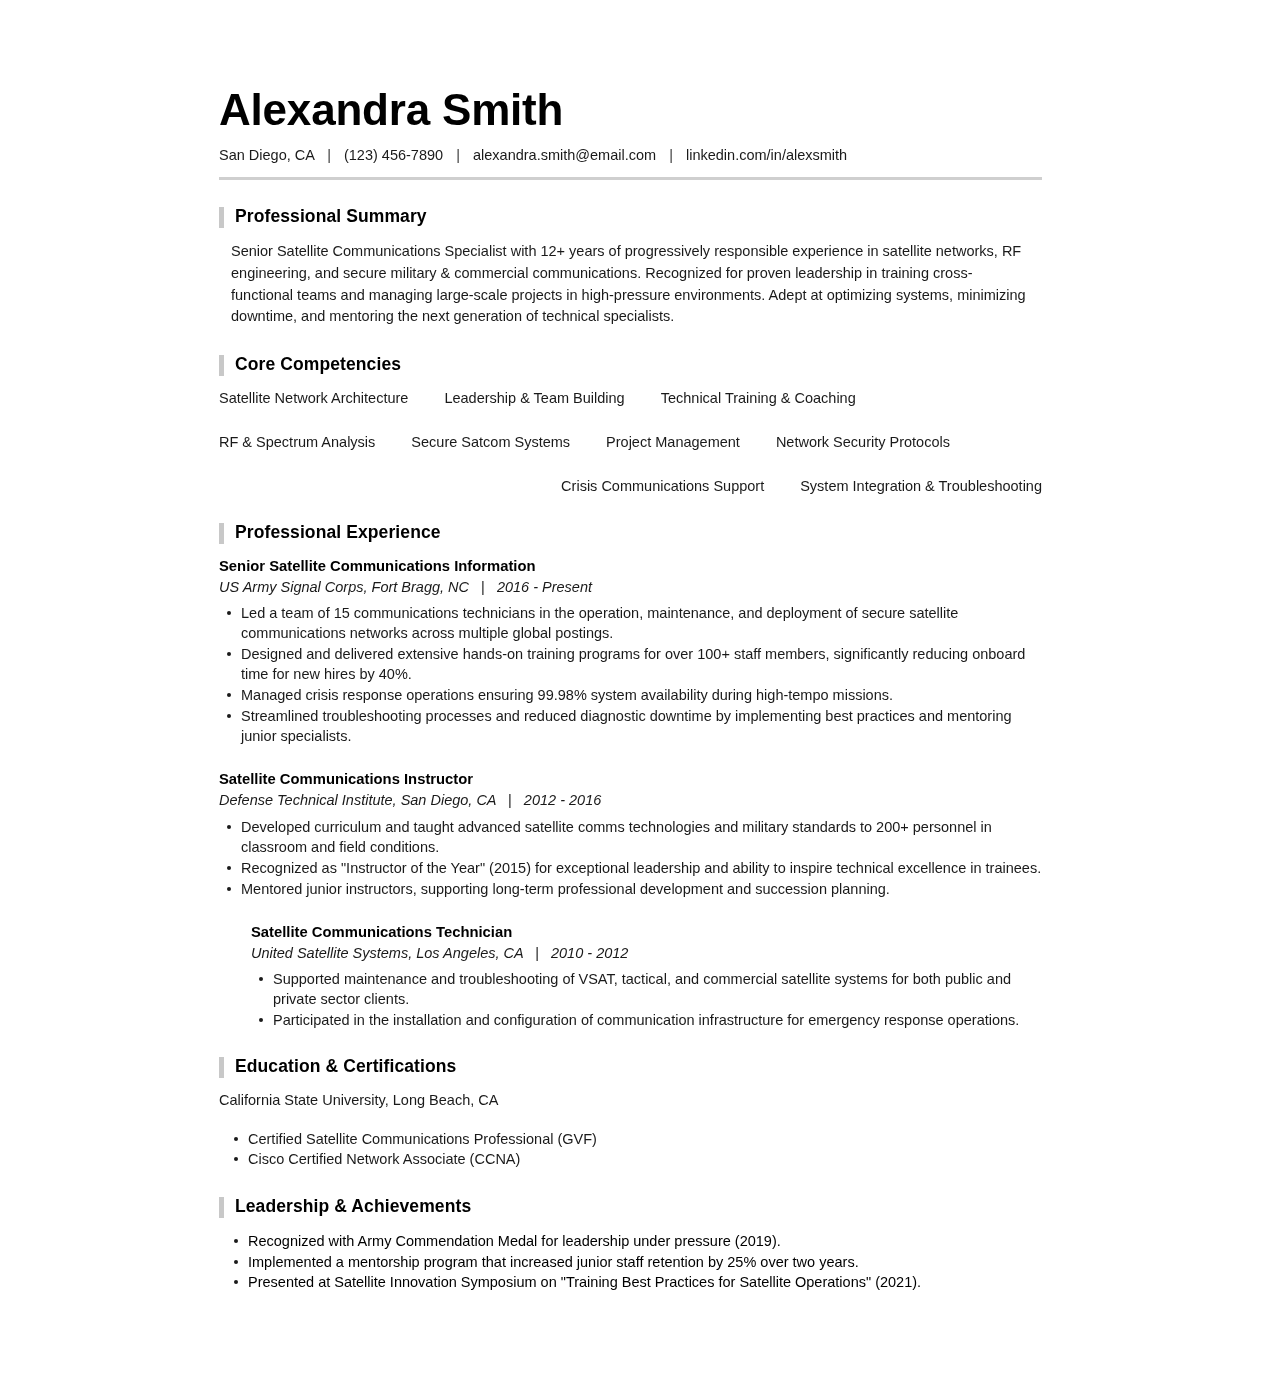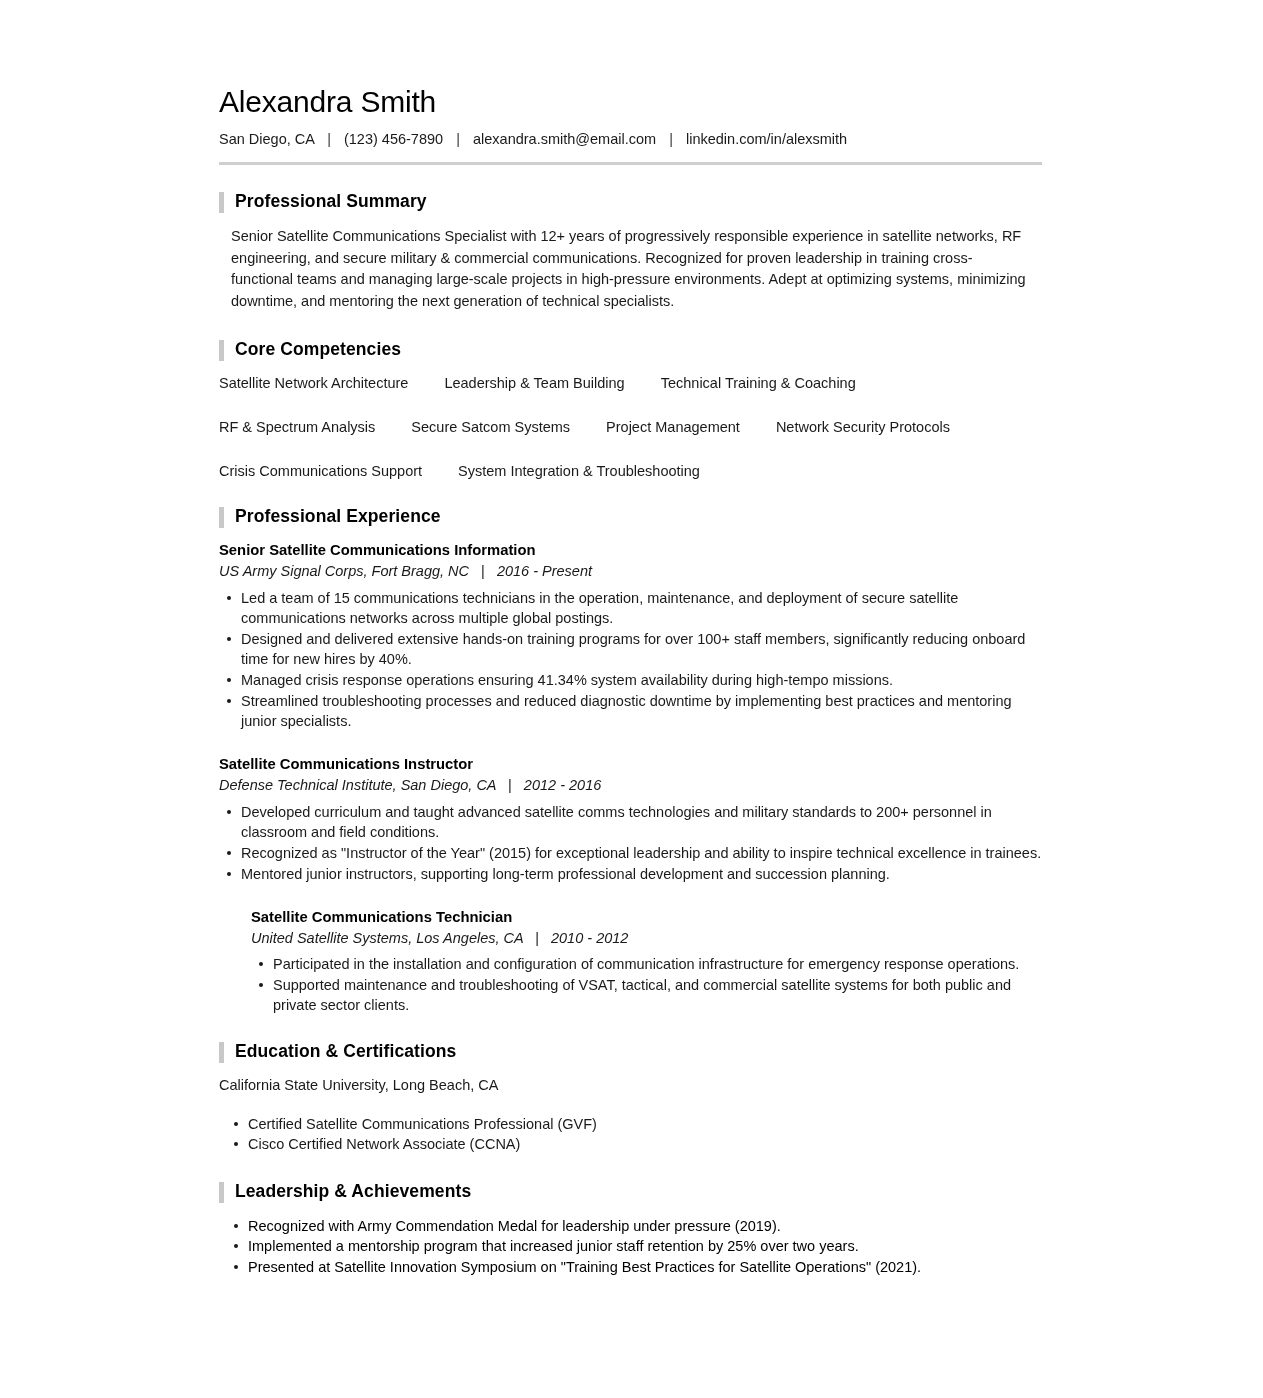--- a/index.html
+++ b/index.html
@@ -21,22 +21,22 @@
     box-sizing: border-box;
     padding: 86px 221px 60px 219px;
     background: #ffffff;
   }
 
   
   .resume-header {
     margin: 0;
   }
   .name {
-    font-size: 30px;
-    font-weight: normal;
+    font-size: 44px;
+    font-weight: bold;
     letter-spacing: -0.2px;
     line-height: 1.08;
     margin: 0 0 12px 0;
     color: #000000;
   }
   .contact-line {
     font-size: 14.5px;
     line-height: 1.35;
     color: #1a1a1a;
     white-space: nowrap;
@@ -87,21 +87,21 @@
   }
 
   
   .competency-rows {
     margin-top: 2px;
   }
   .competency-row {
     margin-bottom: 25px;
     font-size: 0;
   }
-  .competency-row:last-child { margin-bottom: 0; }
+  .competency-row:last-child { margin-bottom: 0; text-align: right; }
   .competency-item {
     display: inline-block;
     font-size: 14.5px;
     line-height: 1.3;
     color: #1a1a1a;
     margin-right: 36px;
     vertical-align: top;
   }
   .competency-item:last-child { margin-right: 0; }
 
@@ -277,21 +277,21 @@
     <div class="job">
       <div class="job-title">Senior Satellite Communications Information</div>
       <div class="job-meta">
         <span>US Army Signal Corps, Fort Bragg, NC</span>
         <span class="job-meta-sep">|</span>
         <span>2016 - Present</span>
       </div>
       <ul class="bullets">
         <li>Led a team of 15 communications technicians in the operation, maintenance, and deployment of secure satellite communications networks across multiple global postings.</li>
         <li>Designed and delivered extensive hands-on training programs for over 100+ staff members, significantly reducing onboard time for new hires by 40%.</li>
-        <li>Managed crisis response operations ensuring 41.34% system availability during high-tempo missions.</li>
+        <li>Managed crisis response operations ensuring 99.98% system availability during high-tempo missions.</li>
         <li>Streamlined troubleshooting processes and reduced diagnostic downtime by implementing best practices and mentoring junior specialists.</li>
       </ul>
     </div>
 
     <div class="job">
       <div class="job-title">Satellite Communications Instructor</div>
       <div class="job-meta">
         <span>Defense Technical Institute, San Diego, CA</span>
         <span class="job-meta-sep">|</span>
         <span>2012 - 2016</span>
@@ -304,22 +304,22 @@
     </div>
 
     <div class="job">
       <div class="job-title">Satellite Communications Technician</div>
       <div class="job-meta">
         <span>United Satellite Systems, Los Angeles, CA</span>
         <span class="job-meta-sep">|</span>
         <span>2010 - 2012</span>
       </div>
       <ul class="bullets">
+        <li>Supported maintenance and troubleshooting of VSAT, tactical, and commercial satellite systems for both public and private sector clients.</li>
         <li>Participated in the installation and configuration of communication infrastructure for emergency response operations.</li>
-        <li>Supported maintenance and troubleshooting of VSAT, tactical, and commercial satellite systems for both public and private sector clients.</li>
       </ul>
     </div>
   </div>
 
   <div class="section">
     <div class="section-heading">
       <span class="accent-bar"></span>
       <span class="section-title">Education &amp; Certifications</span>
     </div>
     <div class="edu-school">California State University, Long Beach, CA</div>

